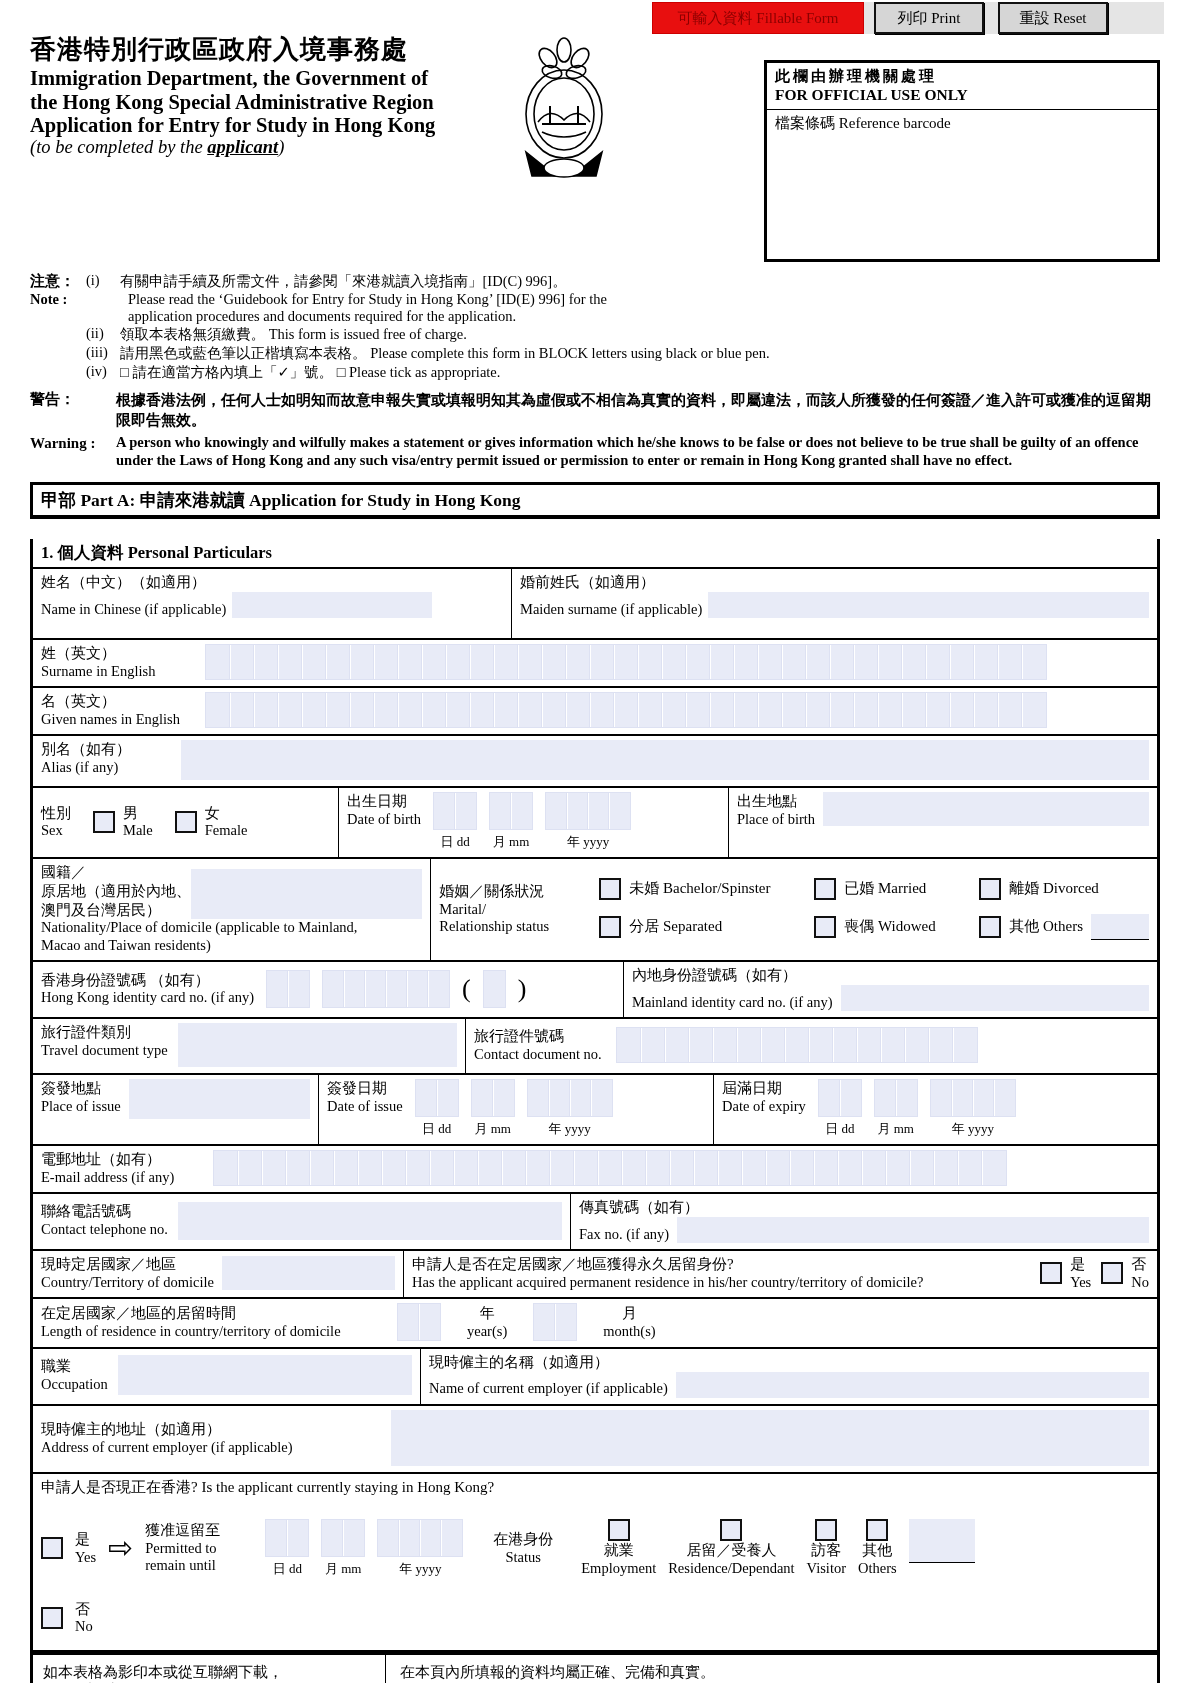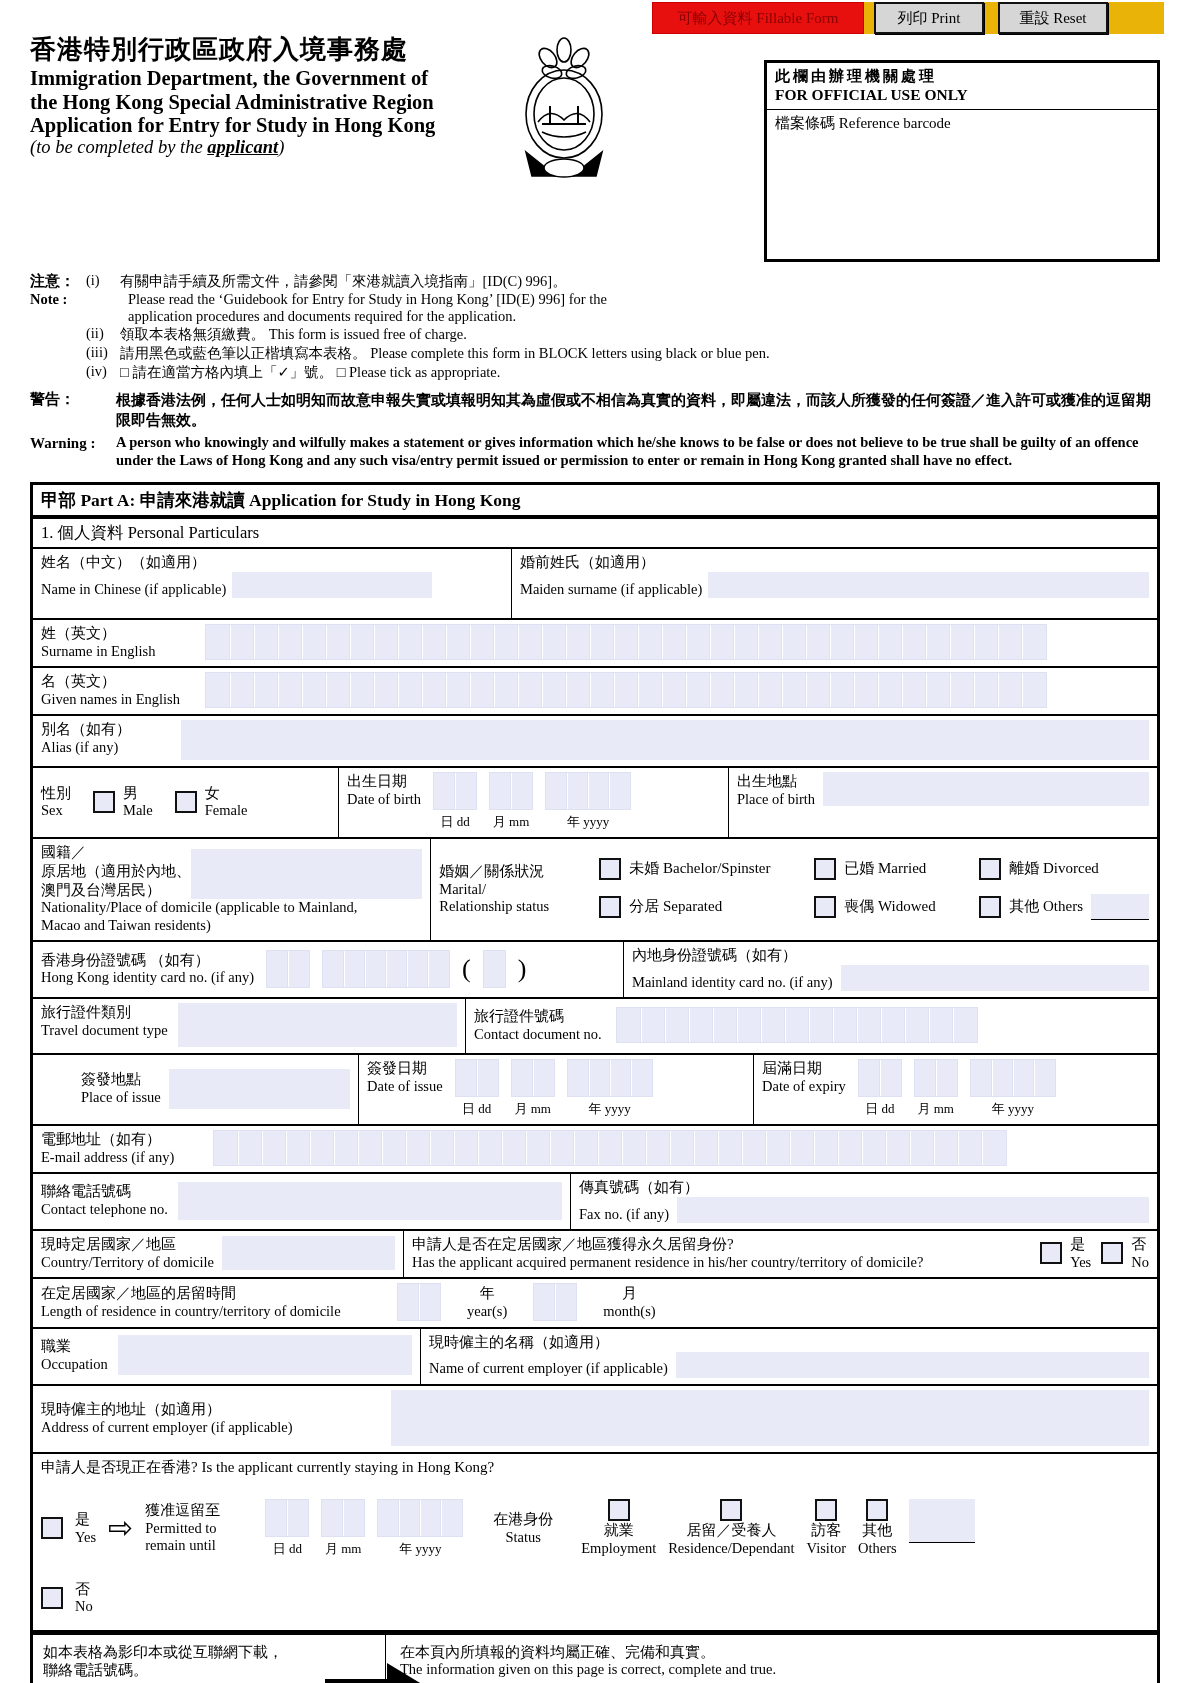--- a/index.html
+++ b/index.html
@@ -1,21 +1,21 @@
 <!DOCTYPE html>
 <html><head>
 <meta charset="utf-8">
 <style>
   * { margin:0; padding:0; box-sizing:border-box; }
   html,body { background:#fff; }
   body { font-family:"Liberation Serif","DejaVu Serif",serif; color:#000; width:1190px; }
   .page { position:relative; width:1190px; min-height:1683px; padding:26px 30px 10px 30px; background:#fff; }
 
   
-  .topbar { position:absolute; top:2px; left:652px; width:512px; height:32px; background:#eab308; display:flex; align-items:stretch; }
+  .topbar { position:absolute; top:2px; left:652px; width:512px; height:32px; background:#e5e5e5; display:flex; align-items:stretch; }
   .btn { display:flex; align-items:center; justify-content:center; font-size:15px; cursor:pointer; }
   .btn-red { width:212px; background:#e80f0f; color:#8b0000; border:1px solid #c00; }
   .btn-gray { width:110px; background:#d6d6d6; color:#000; border:2px solid #111; margin-left:14px; box-shadow:1px 1px 0 #000; }
   .btn-gray.first { margin-left:10px; }
 
   
   .header { display:flex; margin-top:6px; }
   .titles { width:482px; }
   .t-zh { font-weight:bold; font-size:26px; letter-spacing:1px; }
   .t-en { font-weight:bold; font-size:20.5px; line-height:1.15; }
@@ -48,21 +48,21 @@
   
   .warning { display:flex; margin-top:8px; }
   .warn-lab { width:86px; font-weight:bold; font-size:15px; }
   .warn-body { flex:1; font-weight:bold; }
   .warn-zh { font-size:15px; line-height:1.35; }
   .warn-en { font-size:14.5px; line-height:1.3; margin-top:2px; }
 
   
   .parta { margin-top:12px; border:3px solid #000; border-bottom:4px solid #000; padding:3px 8px; font-weight:bold; font-size:17.5px; }
   .form-tbl { border:3px solid #000; border-top:3px solid #000; }
-  .s1 { padding:3px 8px; font-weight:normal; font-size:16.5px; border-bottom:2px solid #000; }
+  .s1 { padding:3px 8px; font-weight:bold; font-size:16.5px; border-bottom:2px solid #000;margin-top:20px; }
 
   .row { display:flex; border-bottom:2px solid #000; position:relative; }
   .row:last-child { border-bottom:none; }
   .cell { padding:4px 8px 6px 8px; position:relative; }
   .cdiv { border-left:1.5px solid #000; }
   .zh { font-size:15px; line-height:1.25; }
   .en { font-size:14.5px; line-height:1.2; }
   .inp { background:#e8ebf7; min-height:26px; }
   .cells { display:flex; background:#e8ebf7; border:1px solid #cfd4ea; }
   .cells .c { width:24px; height:34px; border-left:1px solid #fff; outline:1px solid #dde1f2; }
@@ -471,21 +471,21 @@
             <div class="c"></div>
             <div class="c"></div>
             <div class="c"></div>
             <div class="c"></div>
             <div class="c"></div>
           </div>
       </div>
     </div>
 
     <div class="row">
-      <div class="cell" style="width:285px; display:flex; gap:8px; align-items:center;margin-left:40px;">
+      <div class="cell" style="width:285px; display:flex; gap:8px; align-items:flex-start;">
         <div>
           <div class="zh">簽發地點</div>
           <div class="en">Place of issue</div>
         </div>
         <div class="inp" style="flex:1; min-height:40px;"></div>
       </div>
       <div class="cell cdiv" style="width:395px; display:flex; gap:12px; align-items:flex-start;">
         <div>
           <div class="zh">簽發日期</div>
           <div class="en">Date of issue</div>

